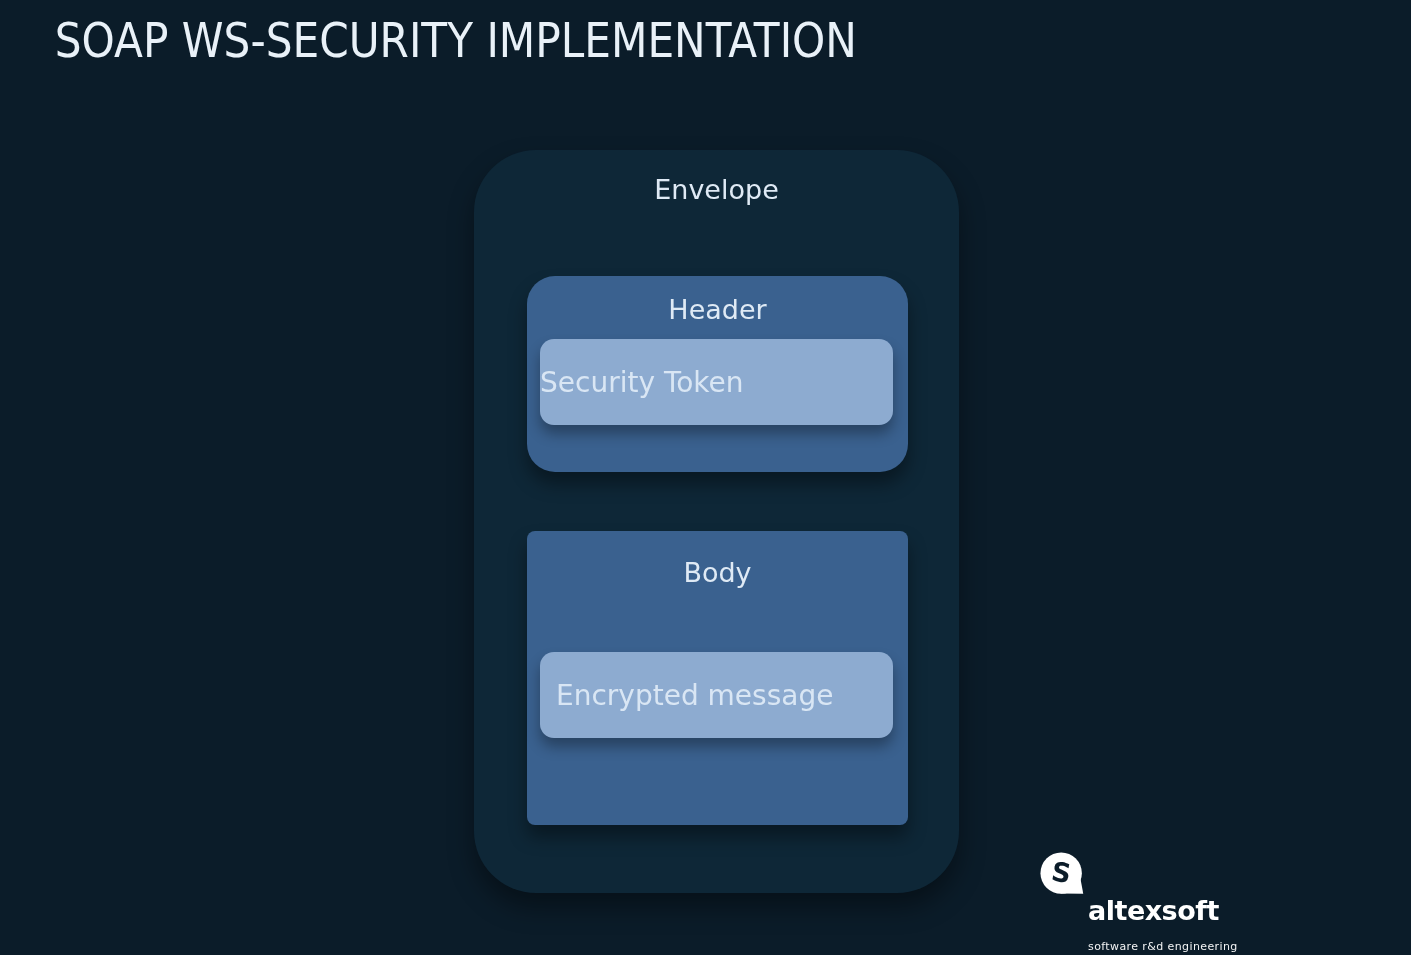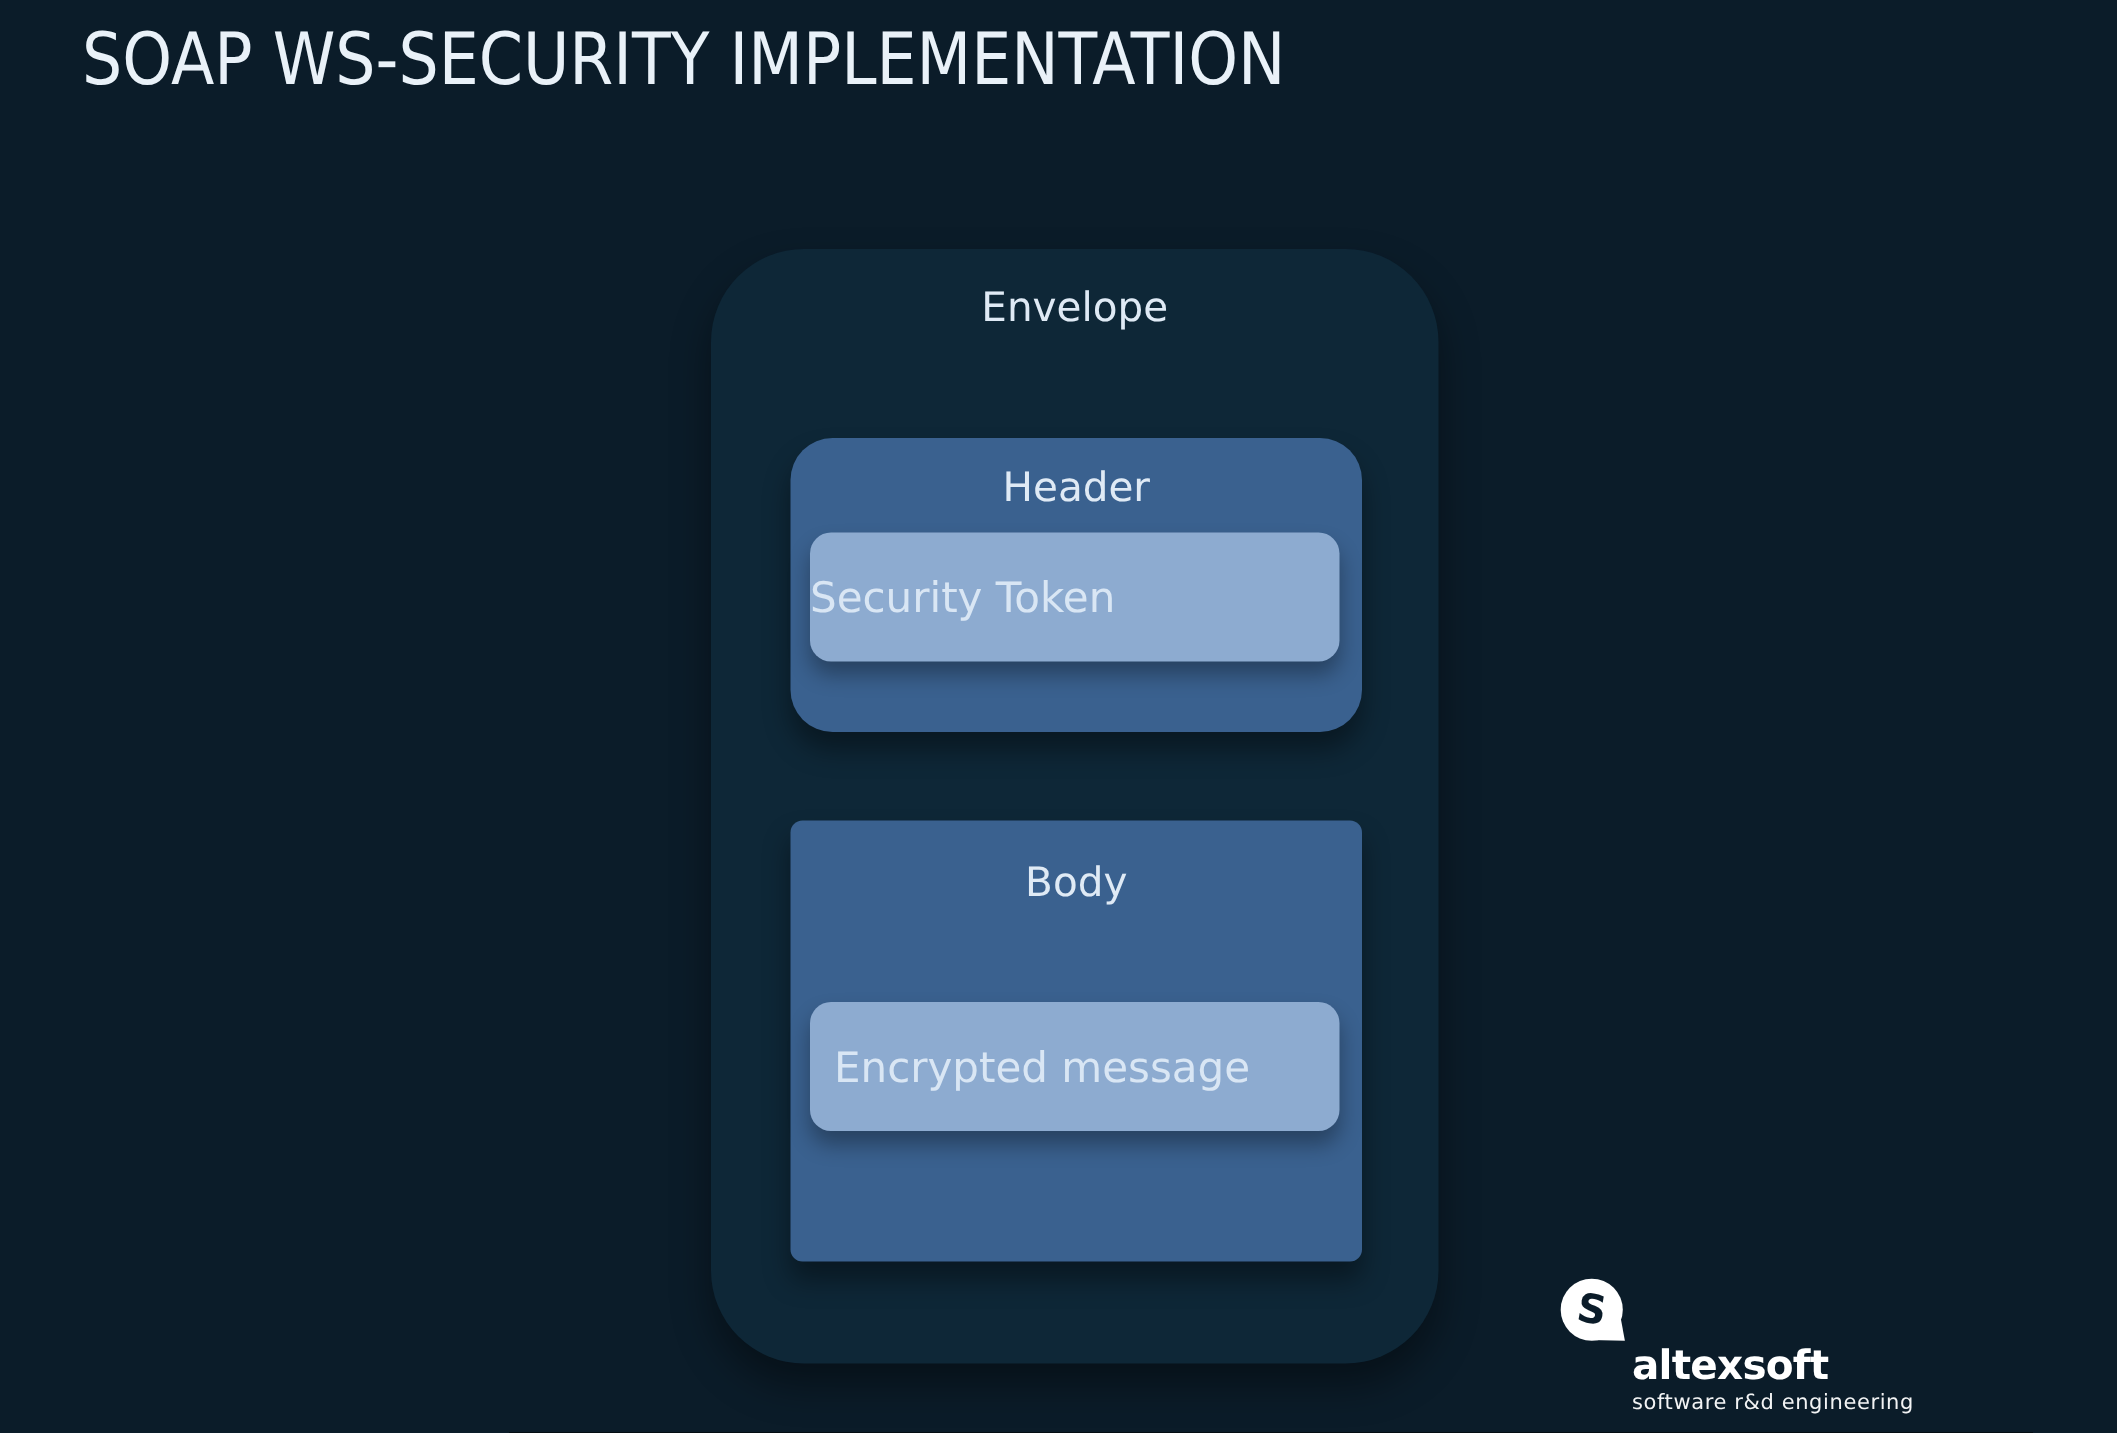--- a/index.html
+++ b/index.html
@@ -40,21 +40,20 @@
   }
   .envelope {
     position: absolute;
     left: 474px;
     top: 150px;
     width: 485px;
     height: 743px;
     background: var(--envelope, #0e2737);
     border-radius: 62px;
     box-shadow: 0 14px 26px rgba(0,0,0,0.40);
-    margin-top: 16px;
   }
   .envelope-label {
     position: absolute;
     top: 24px;
     left: 0;
     width: 100%;
     text-align: center;
     font-size: 27px;
     color: var(--label-text, #dfeaf5);
   }
@@ -124,22 +123,22 @@
     top: 50px;
   }
   .logo-brand {
     font-size: 27px;
     font-weight: bold;
     letter-spacing: -0.5px;
     line-height: 1.0;
     color: var(--logo-text, #ffffff);
   }
   .logo-tagline {
-    margin-top: 3px;
-    font-size: 14px;
+    margin-top: 16px;
+    font-size: 11px;
     letter-spacing: 0.4px;
     color: var(--logo-text, #ffffff);
     opacity: 0.95;
     white-space: nowrap;
   }
 </style>
 </head>
 <body>
 
 <div class="canvas">

